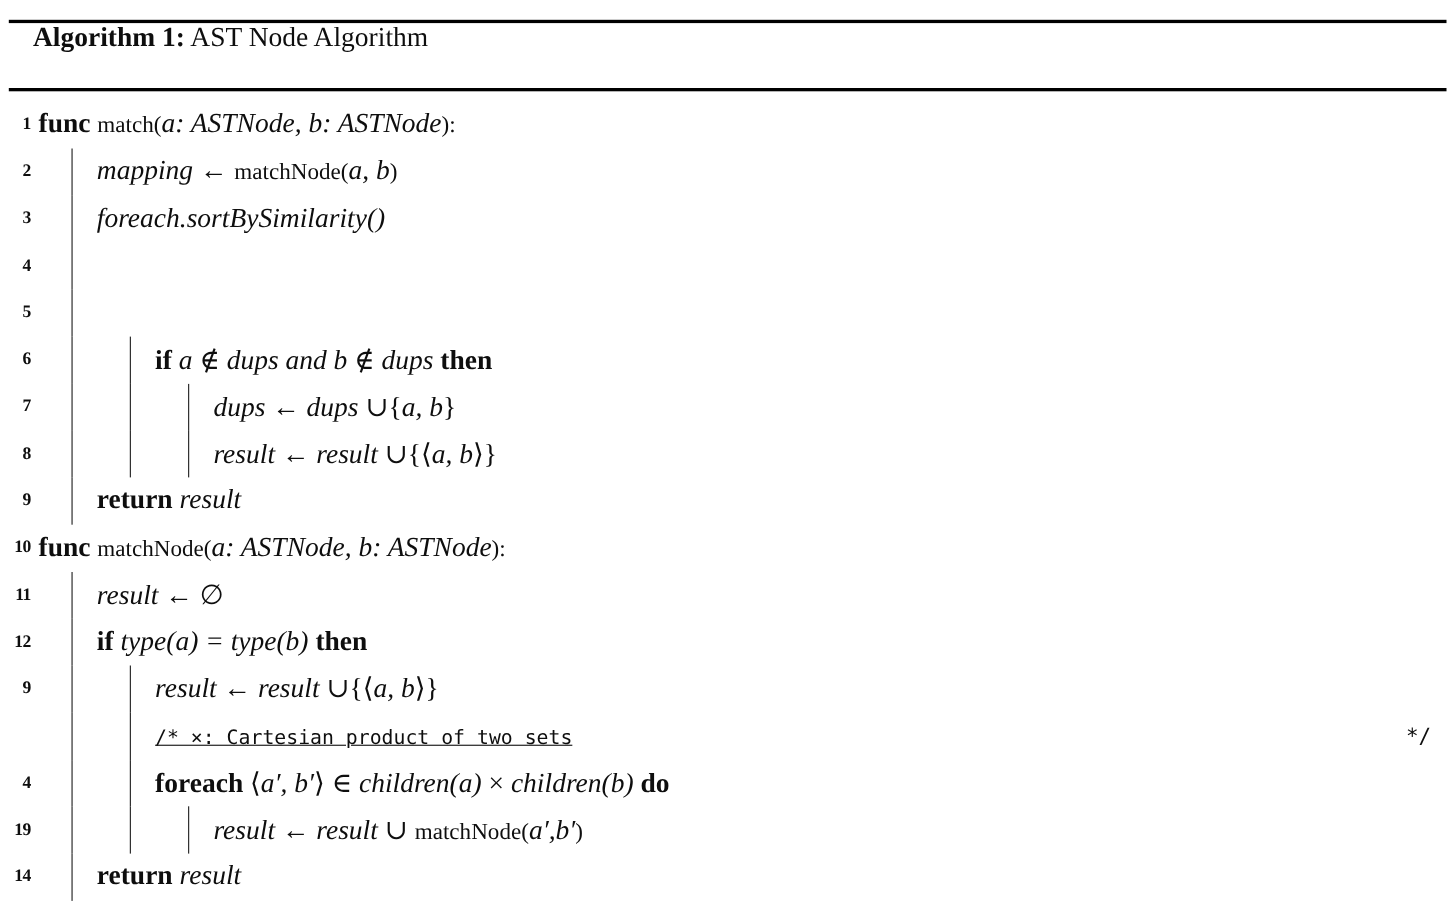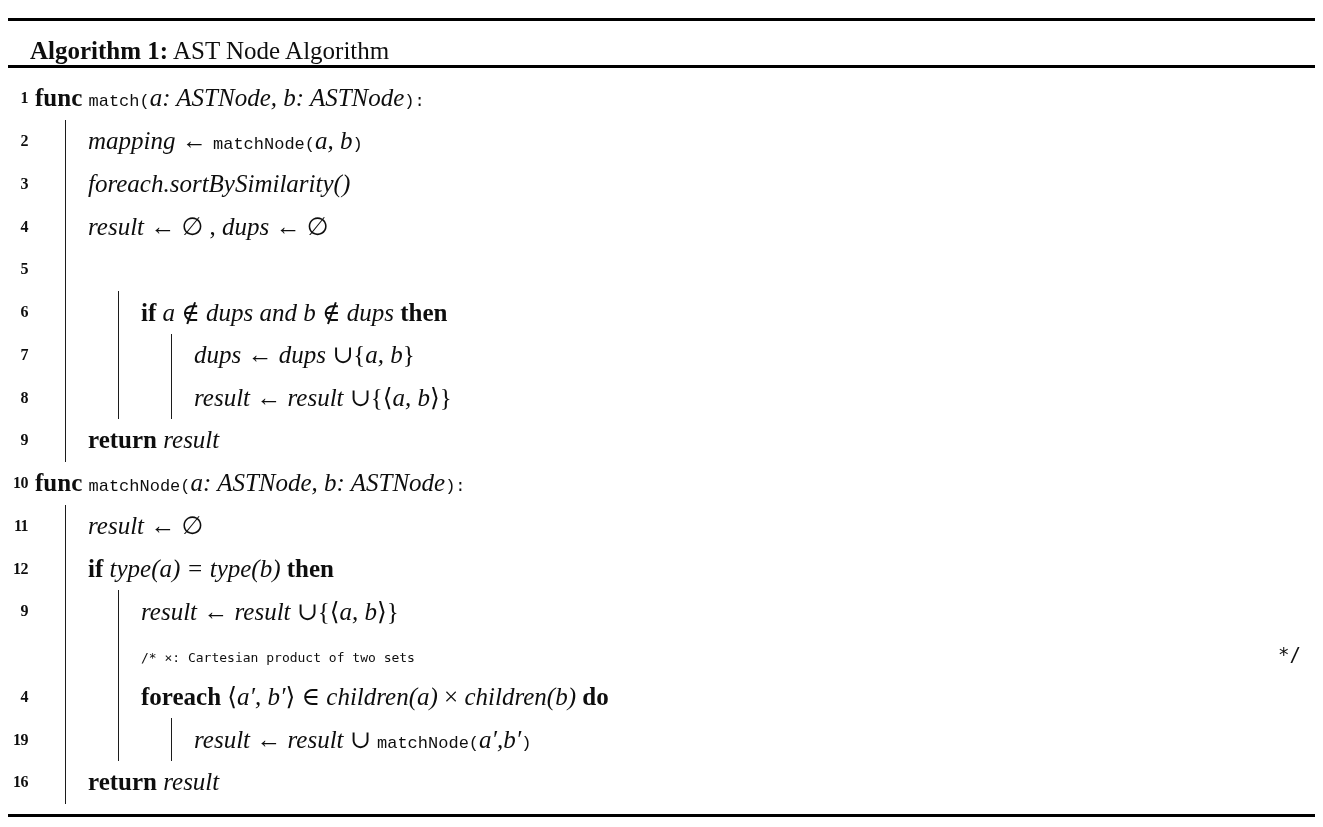--- a/index.html
+++ b/index.html
@@ -7,21 +7,21 @@
     position:relative;
     width:1323px;height:827px;
     background:var(--bg,#ffffff);
     color:var(--ink,#0e0e0e);
     font-family:"Liberation Serif","DejaVu Serif",serif;
     overflow:hidden;
   }
   .algo{position:absolute;left:8px;right:8px;top:18px;}
   .rule{height:3px;background:var(--rule,#000000);}
   .caption{
-    height:44px;display:flex;align-items:flex-end;
+    height:59px;display:flex;align-items:flex-start;
     padding-left:22px;font-size:25px;white-space:pre;
   }
   .caption .label{font-weight:bold;}
   .body{padding:9px 0 10px 0;}
   .line{height:42.75px;display:flex;align-items:center;}
   .num{
     flex:0 0 20px;text-align:right;
     font-size:16px;font-weight:bold;line-height:1;
     letter-spacing:-0.5px;
   }
@@ -30,22 +30,22 @@
     border-left:1.5px solid #1c1c1c;
     margin-left:30px;
   }
   .num + .guide{margin-left:37px;}
   .content{white-space:pre;font-size:25px;margin-left:7px;}
   .guide + .content{margin-left:0;}
   .content.grow{flex:1;}
   .seg-kw{font-weight:bold;}
   .seg-var{font-style:italic;}
   .seg-sym{font-family:"Liberation Serif","DejaVu Serif","DejaVu Sans",serif;}
-  .seg-fn{font-family:Liberation Mono, monospace;font-size:17px;}
-  .seg-cmt{font-family:"DejaVu Sans Mono","Liberation Mono",monospace;font-size:13px;}
+  .seg-fn{font-family:Liberation Serif, serif;font-size:21px;}
+  .seg-cmt{font-family:"DejaVu Sans Mono","Liberation Mono",monospace;font-size:18px;text-decoration:underline;}
   .comment-close{
     font-family:"DejaVu Sans Mono","Liberation Mono",monospace;
     font-size:19px;margin-right:14px;white-space:pre;
   }
 </style>
 </head>
 <body>
 
 <div class="page" style="--bg: #ffffff; --ink: #0e0e0e; --rule: #000000;">
   <div class="algo">
@@ -66,21 +66,20 @@
           <span class="content"><span class="seg-var">mapping </span><span class="seg-sym">← </span><span class="seg-fn">matchNode(</span><span class="seg-var">a, b</span><span class="seg-fn">)</span></span>
         </div>
         <div class="line">
           <span class="num">3</span>
           <span class="guide"></span>
           <span class="content"><span class="seg-var">foreach.sortBySimilarity()</span></span>
         </div>
         <div class="line">
           <span class="num">4</span>
           <span class="guide"></span>
-          <span class="content"><span class="seg-var">result </span><span class="seg-sym">← ∅ , </span><span class="seg-var">dups </span><span class="seg-sym">← ∅</span></span>
         </div>
         <div class="line">
           <span class="num">5</span>
           <span class="guide"></span>
         </div>
         <div class="line">
           <span class="num">6</span>
           <span class="guide"></span>
           <span class="guide"></span>
           <span class="content"><span class="seg-kw">if </span><span class="seg-var">a </span><span class="seg-sym">∉ </span><span class="seg-var">dups and b </span><span class="seg-sym">∉ </span><span class="seg-var">dups</span><span class="seg-kw"> then</span></span>
@@ -138,20 +137,20 @@
           <span class="content"><span class="seg-kw">foreach </span><span class="seg-sym">⟨</span><span class="seg-var">a′, b′</span><span class="seg-sym">⟩ ∈ </span><span class="seg-var">children(a)</span><span class="seg-sym"> × </span><span class="seg-var">children(b)</span><span class="seg-kw"> do</span></span>
         </div>
         <div class="line">
           <span class="num">19</span>
           <span class="guide"></span>
           <span class="guide"></span>
           <span class="guide"></span>
           <span class="content"><span class="seg-var">result </span><span class="seg-sym">← </span><span class="seg-var">result </span><span class="seg-sym">∪ </span><span class="seg-fn">matchNode(</span><span class="seg-var">a′,b′</span><span class="seg-fn">)</span></span>
         </div>
         <div class="line">
-          <span class="num">16</span>
+          <span class="num">14</span>
           <span class="guide"></span>
           <span class="content"><span class="seg-kw">return </span><span class="seg-var">result</span></span>
         </div>
       </div>
     <div class="rule"></div>
   </div>
 </div>
 
 </body></html>

